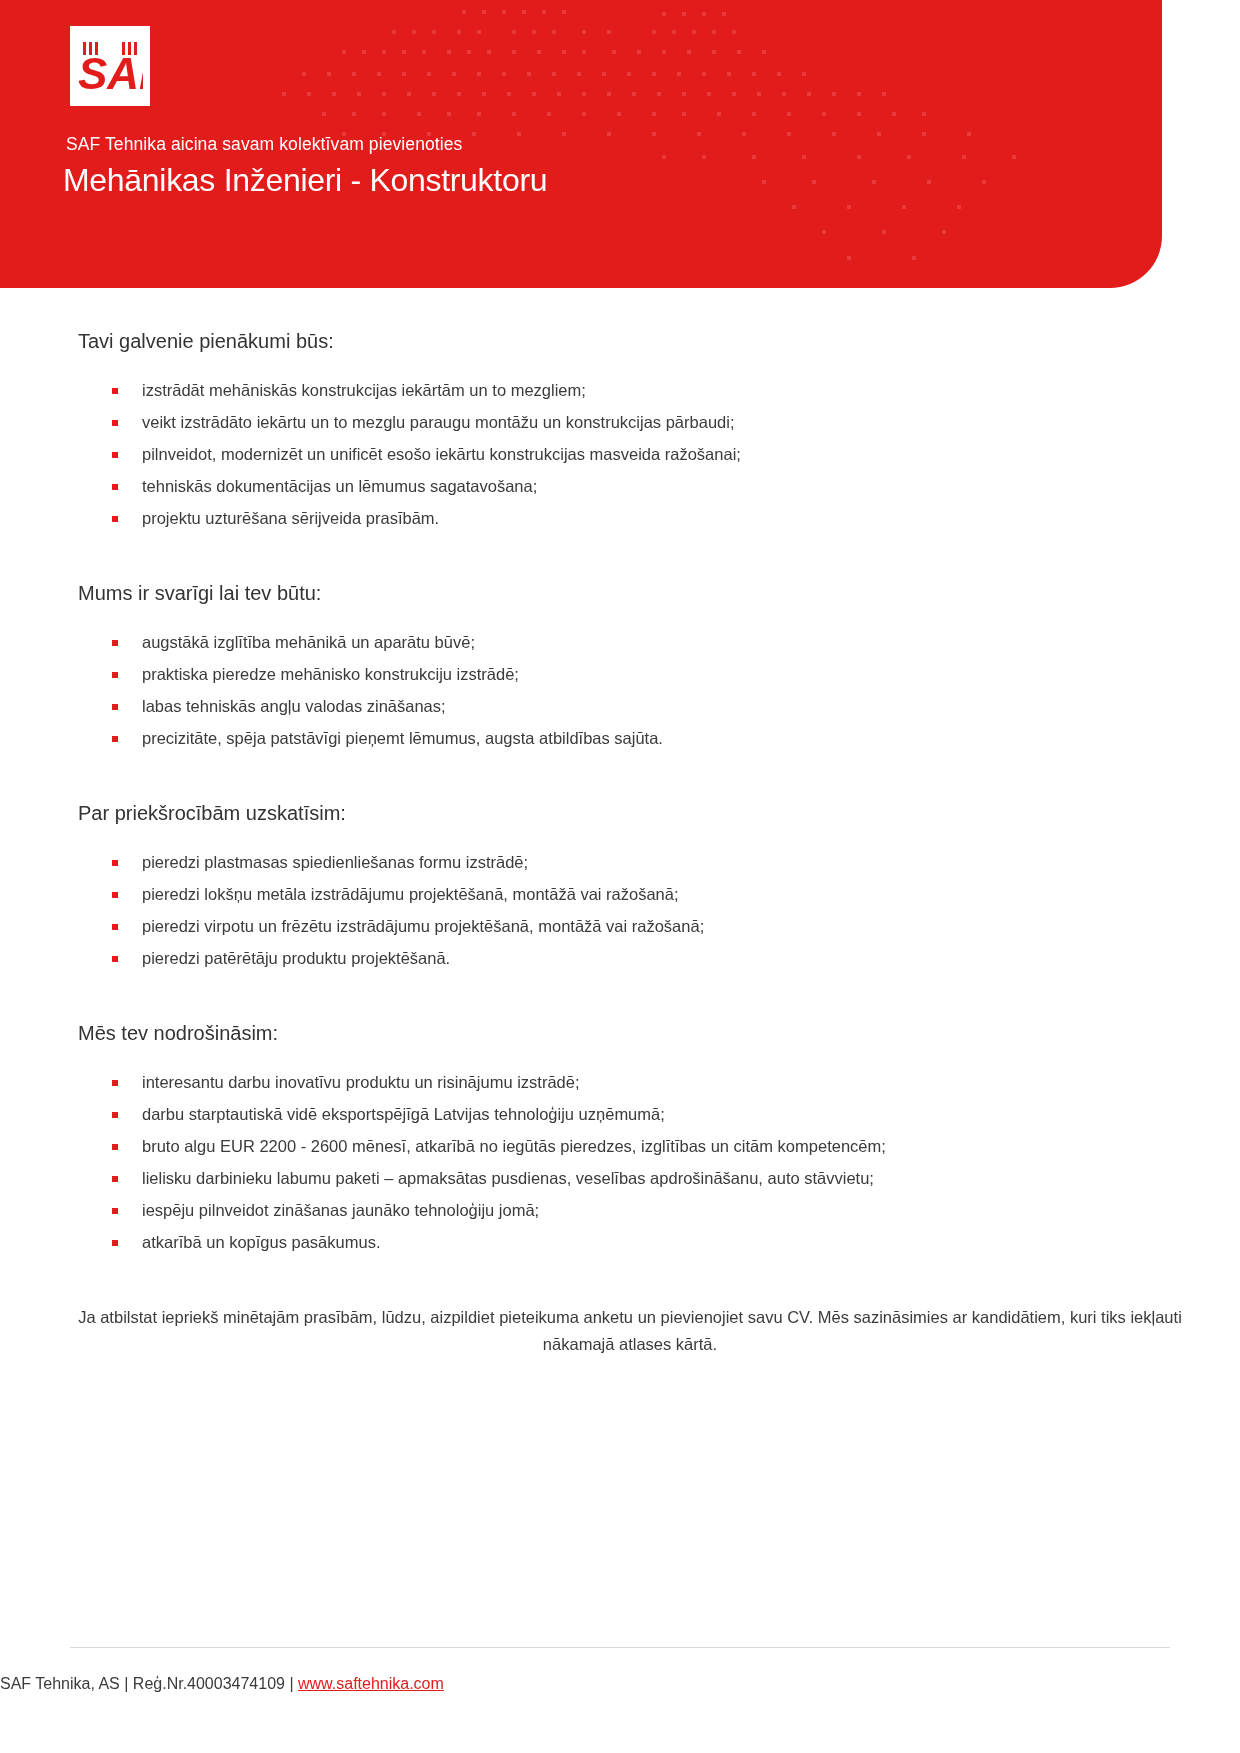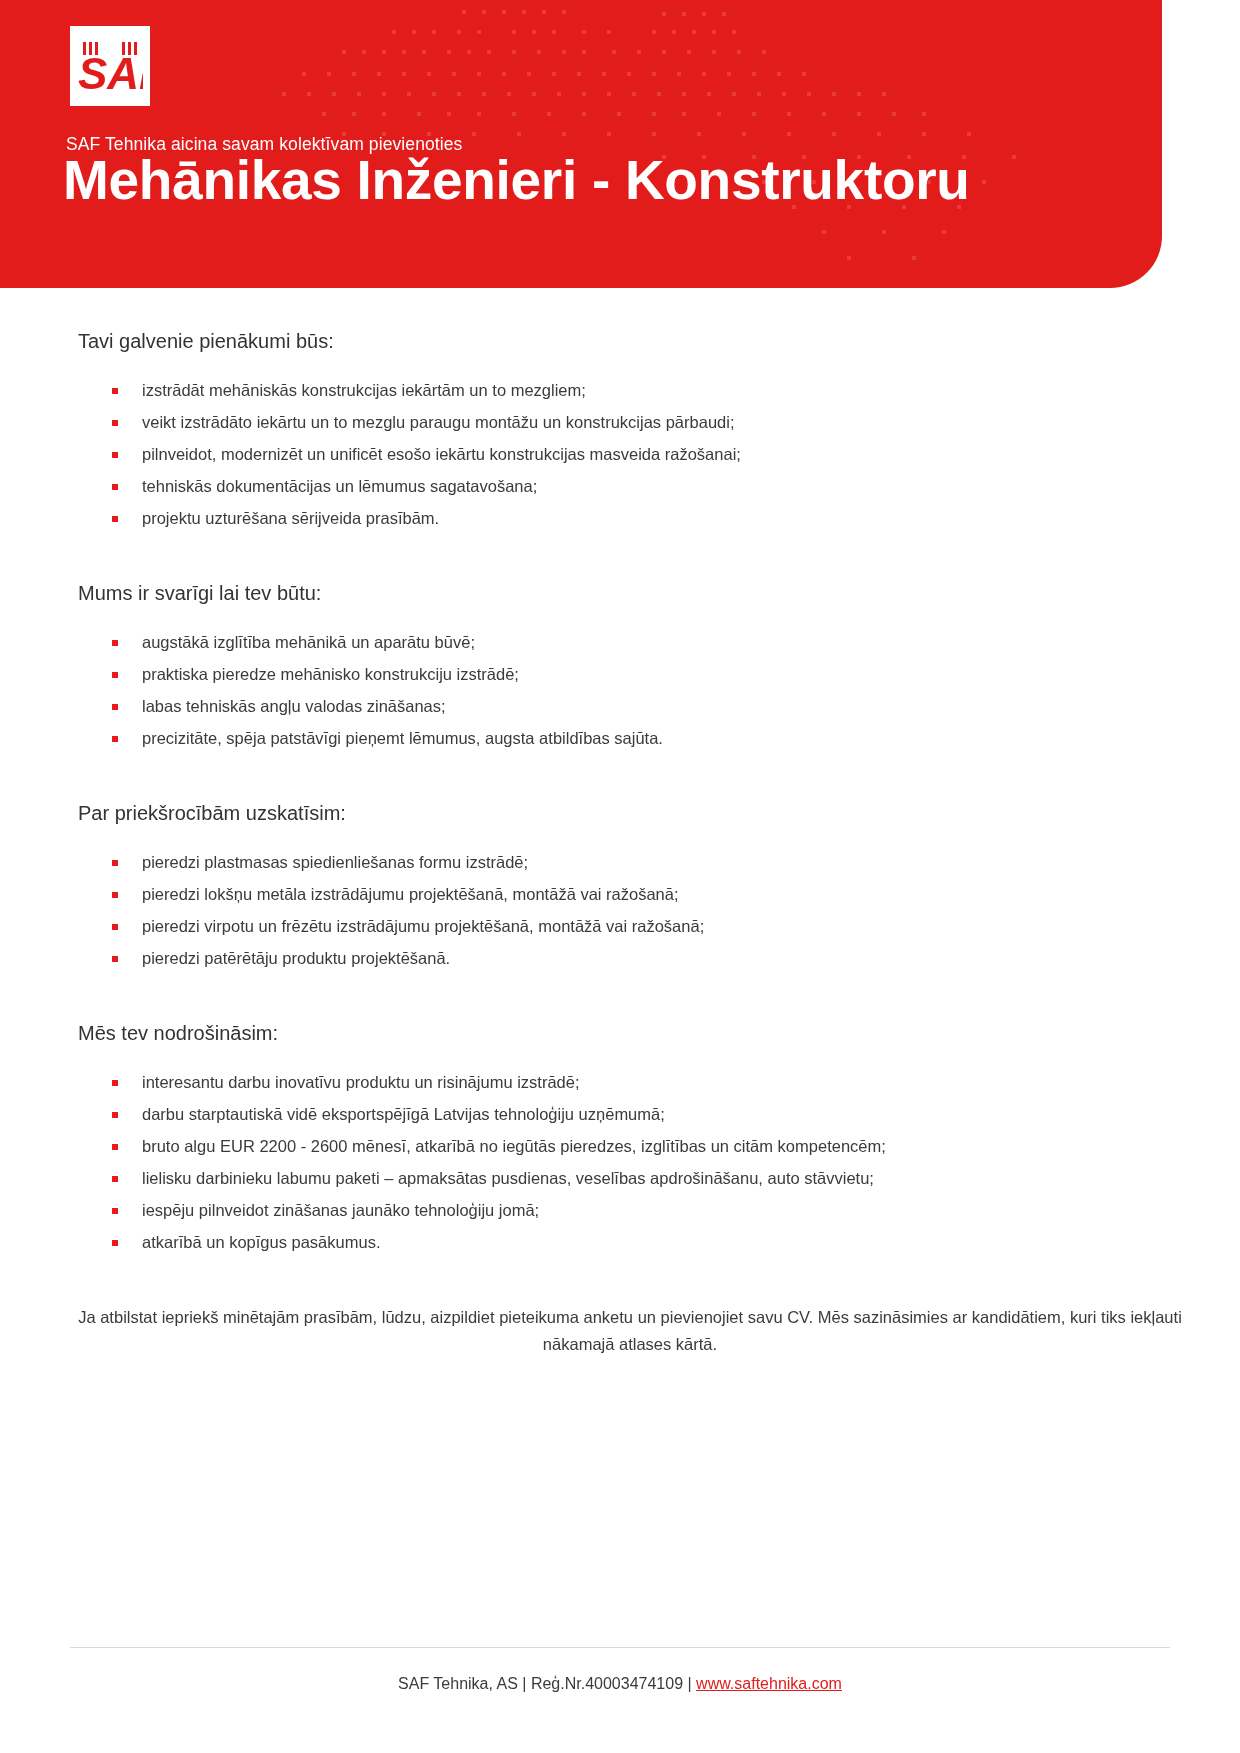--- a/index.html
+++ b/index.html
@@ -56,24 +56,24 @@
     font-size: 17.5px;
     color: #ffffff;
     letter-spacing: .1px;
     white-space: nowrap;
     margin-top: 8px;
   }
   .job-title {
     position: absolute;
     left: 63px;
     top: 152px;
-    font-size: 55px;
+    font-size: 32px;
     line-height: 56px;
     color: #ffffff;
-    font-weight: 700;
+    font-weight: 400;
     letter-spacing: -.3px;
     white-space: nowrap;
   }
 
   
   .content {
     position: absolute;
     left: 12px;
     top: 288px;
     width: 1240px;
@@ -139,21 +139,20 @@
     right: 70px;
     top: 14px;
     height: 1px;
     background: #d9d9d9;
   }
   .footer-text {
     position: absolute;
     top: 42px;
     left: 0;
     width: 1240px;
-    text-align: center;
     font-size: 16px;
     color: #3b3b3b;
     white-space: nowrap;
   }
   .footer-text a,
   .footer-link {
     color: #E21B1B;
     text-decoration: underline;
   }
 </style>

